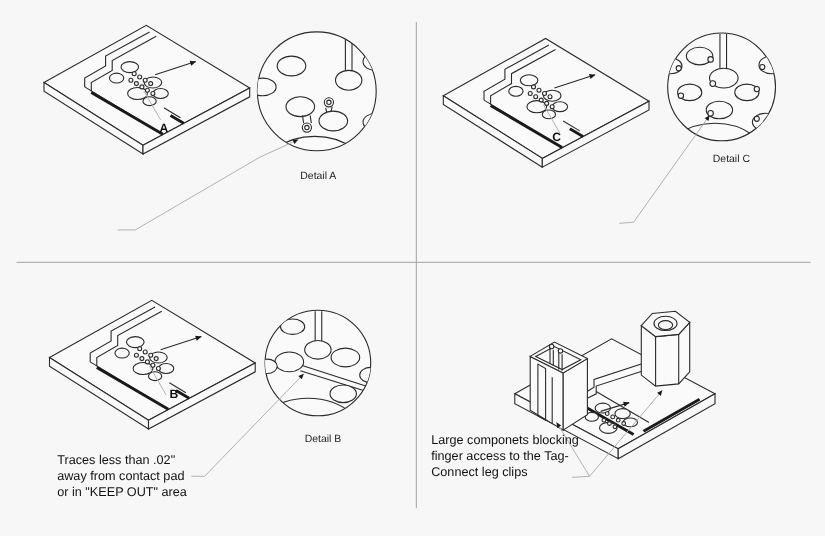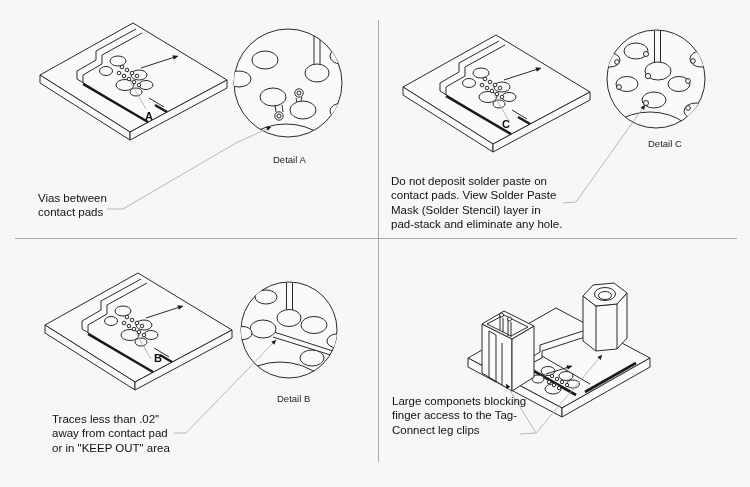--- a/index.html
+++ b/index.html
@@ -84,22 +84,20 @@
         <line class="ln" x1="296" y1="98" x2="297" y2="102"></line>
         <line class="ln" x1="302" y1="97" x2="301" y2="101"></line>
         <circle class="ln fill" cx="299" cy="93" r="4.2"></circle>
         <circle class="ln" cx="299" cy="93" r="2"></circle>
         <ellipse class="ln" cx="286" cy="162" rx="50" ry="38"></ellipse>
       </g>
     </g>
     <path class="leader" d="M107,209 L123,209 L236,143 L271,127" marker-end="url(#ah)"></path>
     <text class="caption" x="273" y="163">Detail A</text>
   </svg>
-  <div class="note" style="left:38px;top:191px">Vias between
-contact pads</div>
 
   <svg class="art" style="left:375px;top:0" width="375" height="238" viewBox="375 0 375 238">
     <use href="#pcb" transform="translate(395,32)"></use>
     <text class="board-letter" x="502" y="128">C</text>
     <g>
       <clipPath id="clipC">
           <circle cx="656" cy="79" r="49"></circle>
         </clipPath>
       <circle class="ln fill" cx="656" cy="79" r="49"></circle>
       <g clip-path="url(#clipC)">
@@ -121,24 +119,20 @@
         <circle class="ln fill" cx="688" cy="108" r="2.3"></circle>
         <ellipse class="ln fill" cx="620" cy="33" rx="9" ry="6"></ellipse>
         <ellipse class="ln fill" cx="654" cy="100" rx="12" ry="8"></ellipse>
         <circle class="ln fill" cx="646" cy="103" r="2.5"></circle>
         <ellipse class="ln" cx="650" cy="148" rx="48" ry="36"></ellipse>
       </g>
     </g>
     <path class="leader" d="M563,203 L576,202 L645,105" marker-end="url(#ah)"></path>
     <text class="caption" x="648" y="147">Detail C</text>
   </svg>
-  <div class="note" style="left:391px;top:174px">Do not deposit solder paste on
-contact pads. View Solder Paste
-Mask (Solder Stencil) layer in
-pad-stack and eliminate any hole.</div>
 
   <svg class="art" style="left:0;top:238px" width="375" height="249" viewBox="0 238 375 249">
     <use href="#pcb" transform="translate(37,270)"></use>
     <text class="board-letter" x="154" y="362">B</text>
     <g>
       <clipPath id="clipB">
           <circle cx="289" cy="330" r="48"></circle>
         </clipPath>
       <circle class="ln fill" cx="289" cy="330" r="48"></circle>
       <g clip-path="url(#clipB)">

